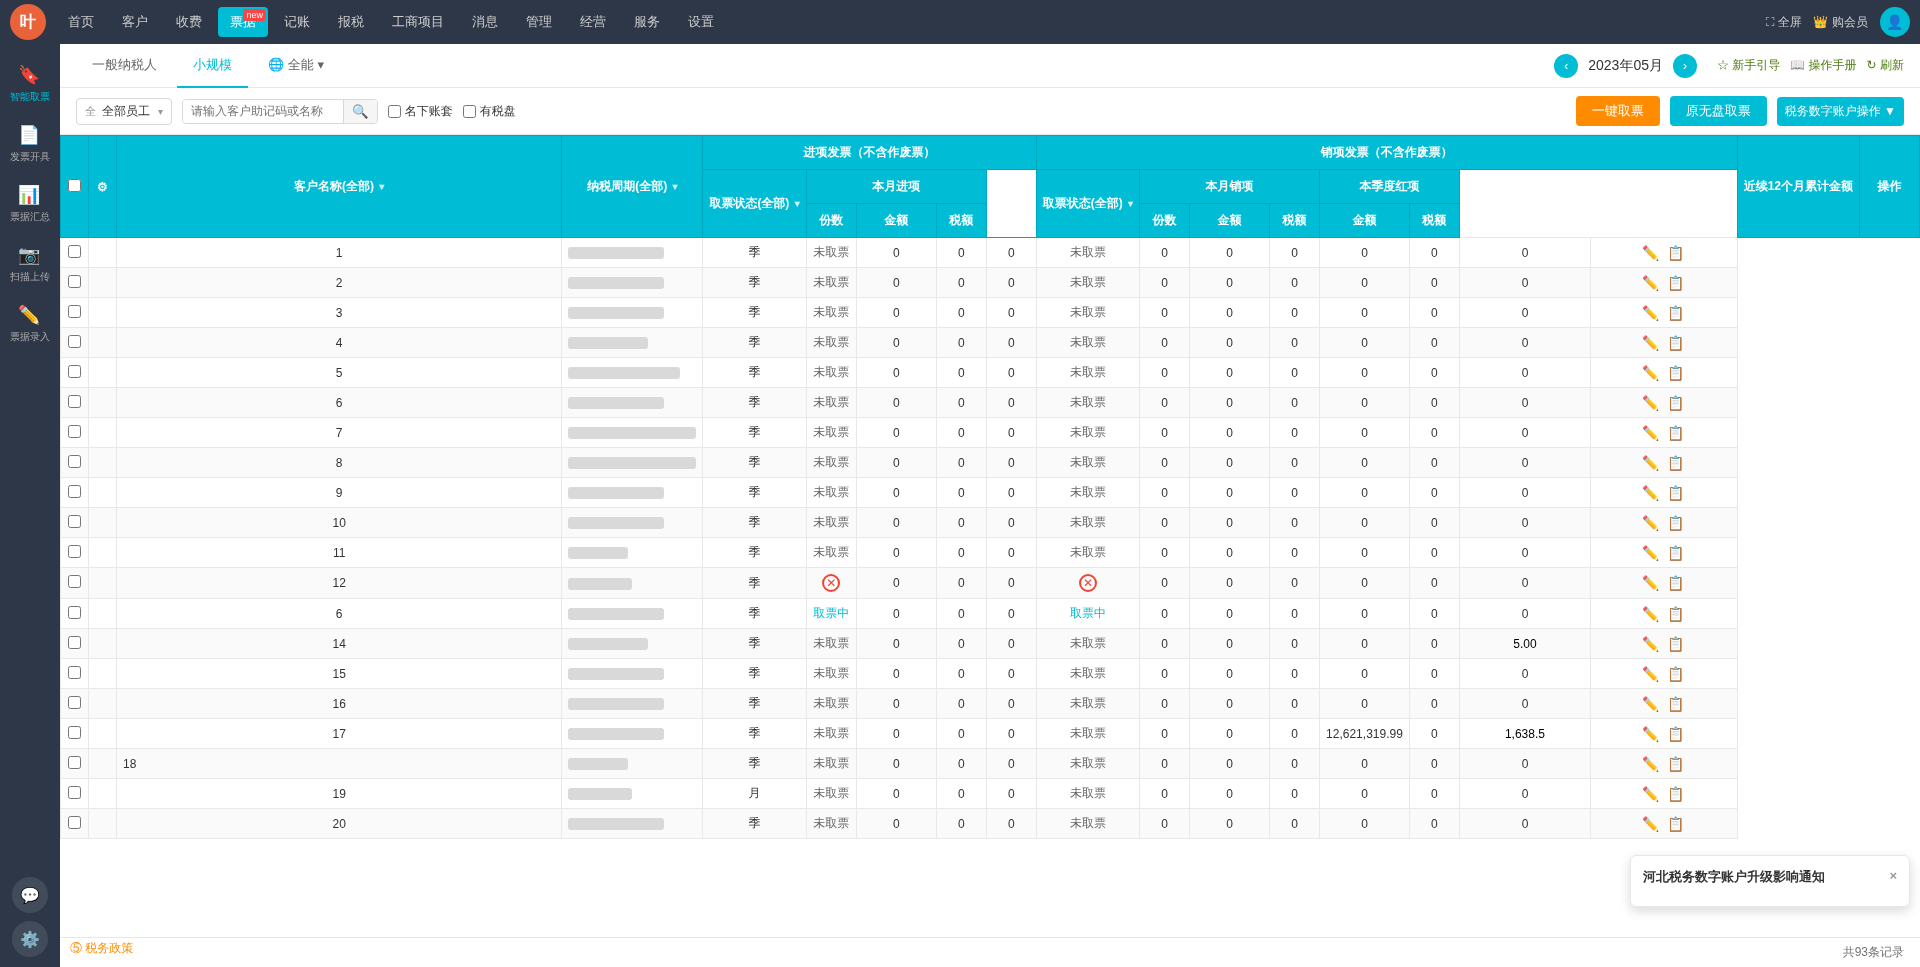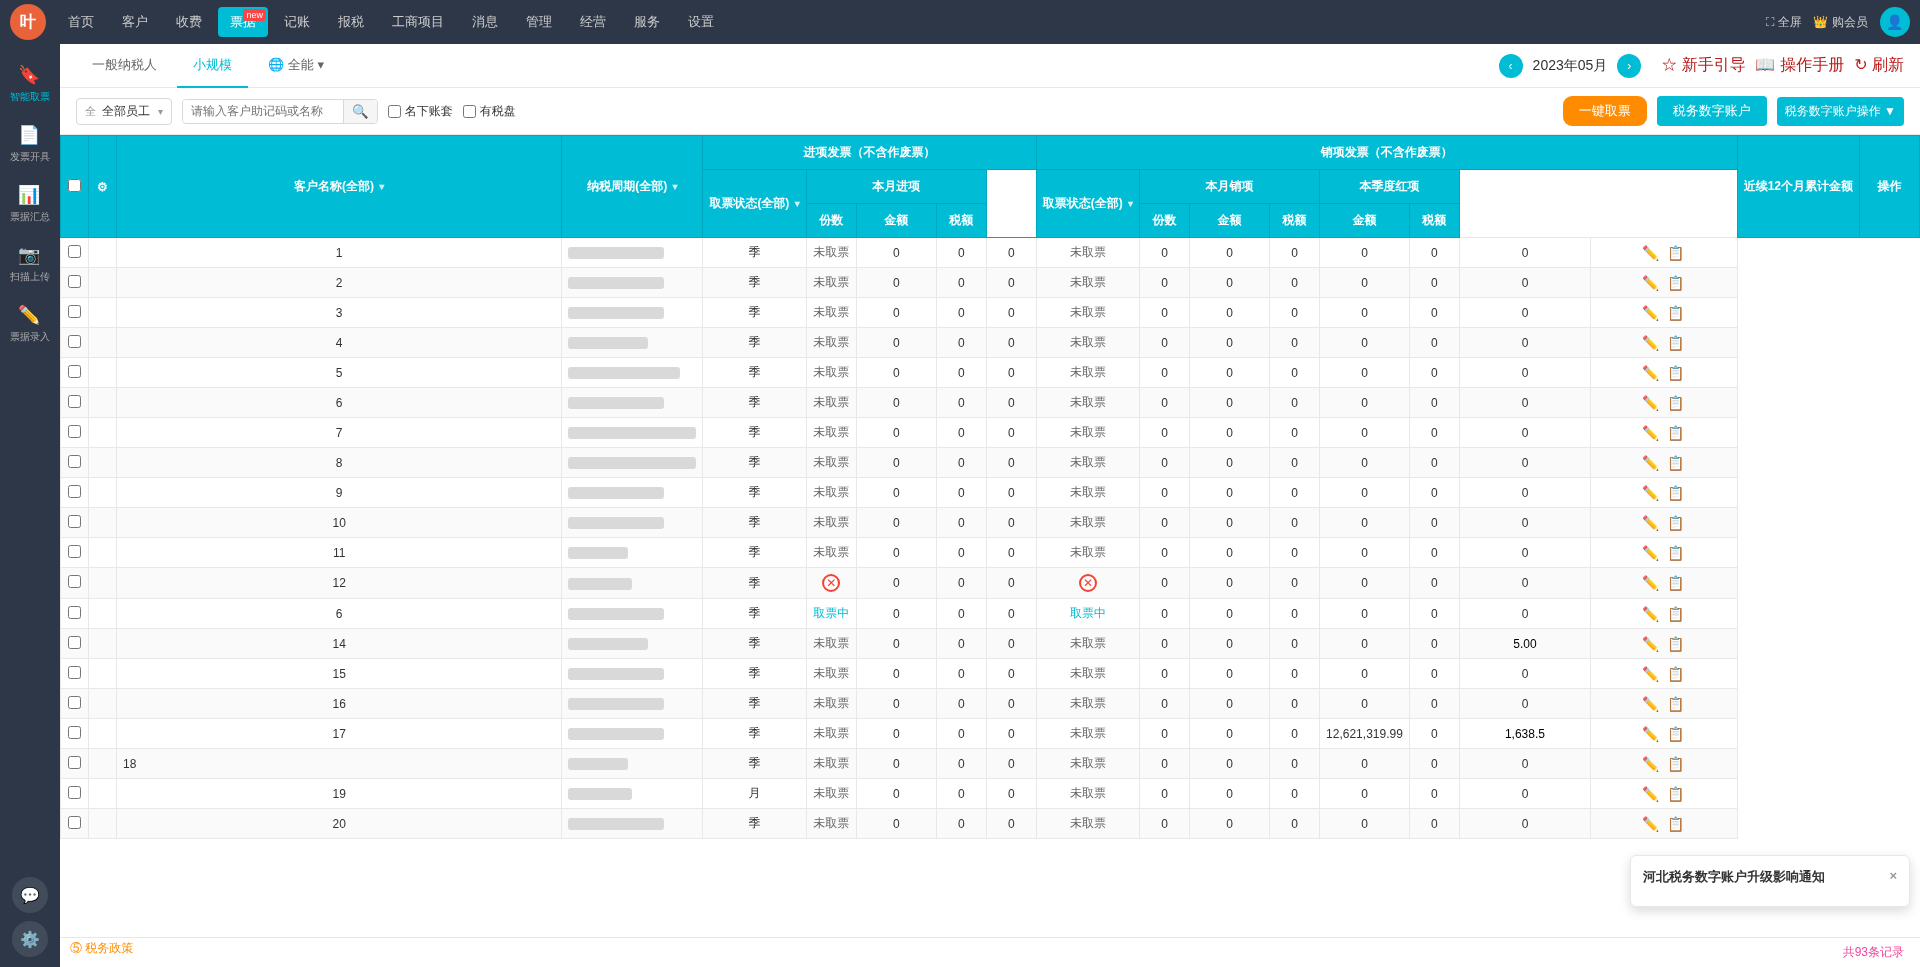--- a/index.html
+++ b/index.html
@@ -136,21 +136,21 @@
       background: #00bcd4; color: white; border: none;
       border-radius: 50%; cursor: pointer;
       display: flex; align-items: center; justify-content: center;
       font-size: 12px;
     }
     .sub-header .right-btns {
       margin-left: 20px;
       display: flex; align-items: center; gap: 10px;
     }
     .sub-header .right-btn {
-      font-size: 16px; color: #b91c1c; cursor: pointer;
+      font-size: 12px; color: #4d7c0f; cursor: pointer;
       display: flex; align-items: center; gap: 3px;
     }
 
     
     .toolbar {
       background: white;
       padding: 8px 16px;
       display: flex; align-items: center; gap: 10px;
       border-bottom: 1px solid #e8e8e8;
       flex-shrink: 0;
@@ -174,21 +174,21 @@
       background: #f5f5f5; border: none; padding: 4px 8px;
       cursor: pointer; border-left: 1px solid #d9d9d9; color: #666;
     }
     .toolbar .checkbox-label {
       display: flex; align-items: center; gap: 4px;
       font-size: 12px; color: #333; cursor: pointer;
     }
     .toolbar .spacer { flex: 1; }
     .toolbar .btn-primary {
       background: #ff8c00; color: white; border: none;
-      padding: 6px 16px; border-radius: 9px; cursor: pointer;
+      padding: 6px 16px; border-radius: 4px; cursor: pointer;
       font-size: 13px; font-weight: 500;
     }
     .toolbar .btn-teal {
       background: #00bcd4; color: white; border: none;
       padding: 6px 16px; border-radius: 4px; cursor: pointer;
       font-size: 13px;
     }
     .toolbar .btn-dropdown {
       background: #00bcd4; color: white; border: none;
       padding: 6px 8px; border-radius: 4px; cursor: pointer;
@@ -235,21 +235,21 @@
       border: 2px solid #f44336; color: #f44336; font-size: 12px;
     }
     .action-icon {
       cursor: pointer; color: #00bcd4; font-size: 14px; margin: 0 2px;
     }
 
     
     .table-footer {
       background: white; padding: 6px 16px;
       border-top: 1px solid #e8e8e8;
-      font-size: 12px; color: #ec4899;
+      font-size: 12px; color: #737373;
       display: flex; align-items: flex-start; justify-content: flex-end;
       flex-shrink: 0;
     }
 
     
     .notification-popup {
       position: fixed;
       bottom: 60px; right: 10px;
       width: 280px;
       background: white;
@@ -384,21 +384,21 @@
     <label class="checkbox-label">
       <input type="checkbox" class="checkbox-input" style="">
       <span>名下账套</span>
     </label>
     <label class="checkbox-label">
       <input type="checkbox" class="checkbox-input" style="">
       <span>有税盘</span>
     </label>
     <div class="spacer"></div>
     <button class="btn-primary">一键取票</button>
-    <button class="btn-teal">税务数字账户</button>
+    <button class="btn-teal">原无盘取票</button>
     <button class="btn-dropdown">税务数字账户操作 ▼</button>
   </div>
 
   <div class="table-container">
     <table>
       <thead>
         <tr class="header-group">
           <th rowspan="3" class="col-check">
             <input type="checkbox" style="">
           </th>

